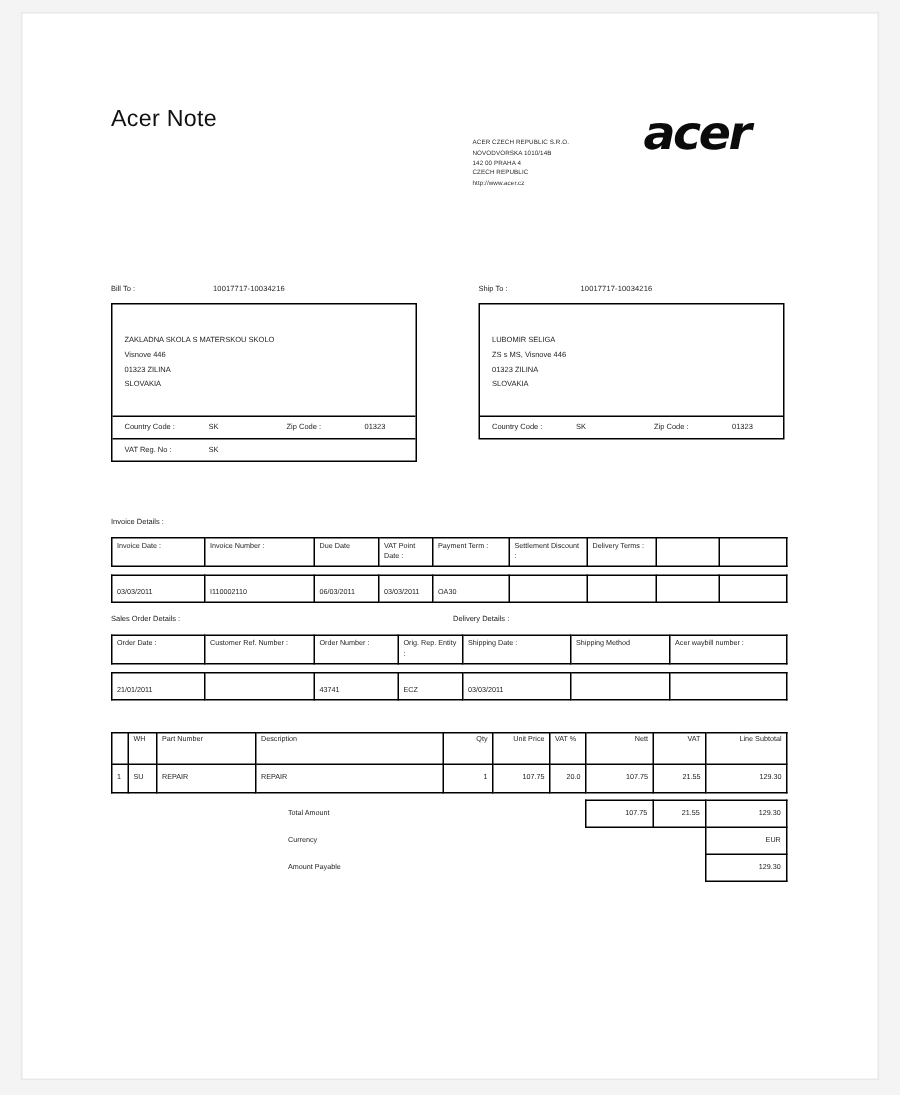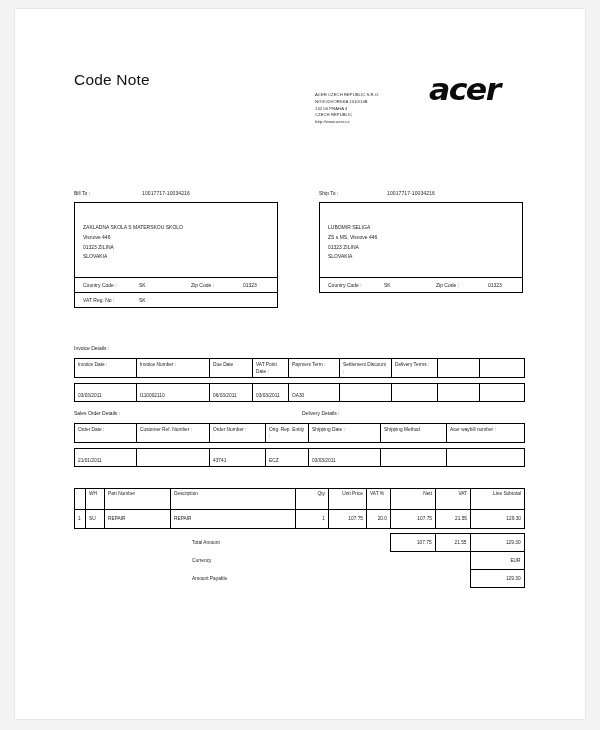--- a/index.html
+++ b/index.html
@@ -175,21 +175,21 @@
   #totals td.lbl { text-align: left; padding-left: 22px; border: none; }
   #totals td.blank { border: none; }
   #totals td.cell { border: 1px solid #000; text-align: right; }
 </style>
 </head>
 <body>
 
 <div class="page">
   <div class="sheet">
 
-    <div class="doc-title">Code Note</div>
+    <div class="doc-title">Acer Note</div>
 
     <div class="company-block">
       <div>ACER CZECH REPUBLIC S.R.O.</div>
       <div>NOVODVORSKA 1010/14B</div>
       <div>142 00 PRAHA 4</div>
       <div>CZECH REPUBLIC</div>
       <div>http://www.acer.cz</div>
     </div>
 
     <div class="brand">acer</div>

